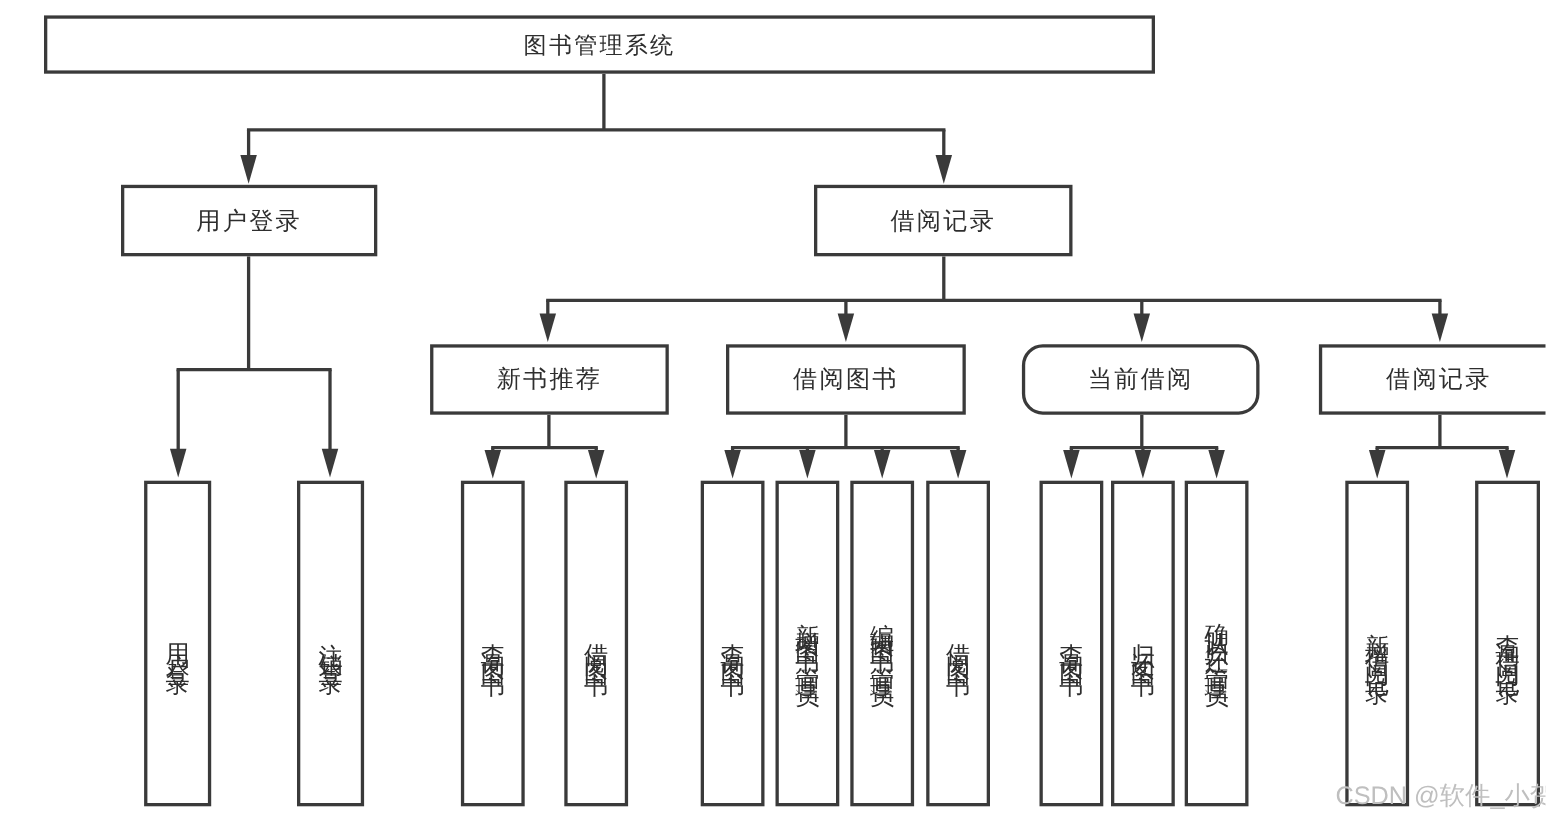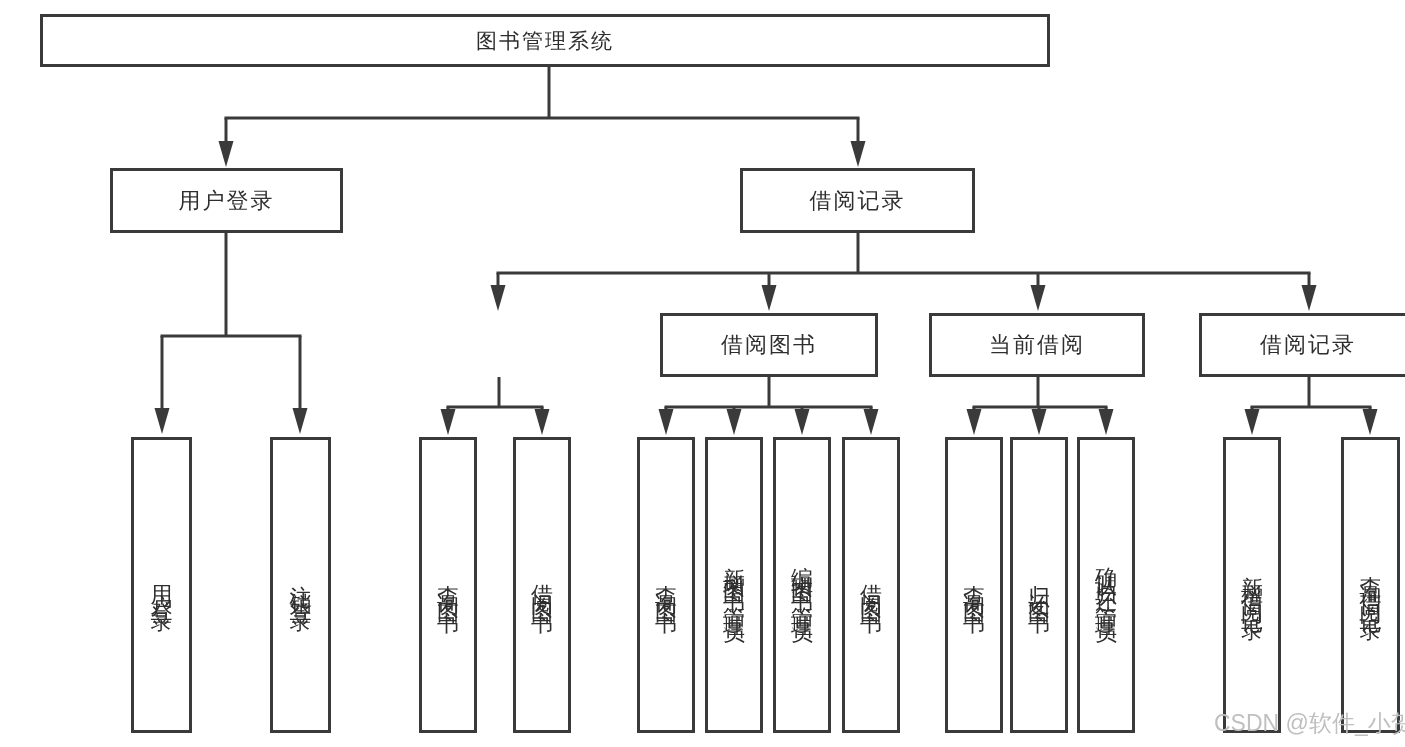--- a/index.html
+++ b/index.html
@@ -33,21 +33,21 @@
     letter-spacing: 2px;
     white-space: nowrap;
   }
   .root-box { left: 12px; top: 14px; width: 1010px; height: 53px; }
   .root-box .hlabel { font-size: 21px; }
   .lvl2-a { left: 82px;  top: 168px; width: 233px; height: 65px; }
   .lvl2-b { left: 712px; top: 168px; width: 235px; height: 65px; }
   .lvl3   { top: 313px; height: 64px; }
   .lvl3-a { left: 363px;  width: 217px; }
   .lvl3-b { left: 632px;  width: 218px; }
-  .lvl3-c { left: 901px;  width: 216px; }
+  .lvl3-c { left: 901px;  width: 216px; border-radius: 19px; }
   .lvl3-d { left: 1171px; width: 218px; }
   .leaf {
     position: absolute;
     box-sizing: border-box;
     top: 437px;
     height: 296px;
     background: #ffffff;
     border: 3px solid #3a3a3a;
     display: flex;
     align-items: center;
@@ -148,20 +148,23 @@
     <span class="hlabel">图书管理系统</span>
   </div>
 
   <div class="node lvl2-a">
     <span class="hlabel">用户登录</span>
   </div>
   <div class="node lvl2-b">
     <span class="hlabel">借阅记录</span>
   </div>
 
+  <div class="node lvl3 lvl3-a">
+    <span class="hlabel">新书推荐</span>
+  </div>
   <div class="node lvl3 lvl3-b">
     <span class="hlabel">借阅图书</span>
   </div>
   <div class="node lvl3 lvl3-c">
     <span class="hlabel">当前借阅</span>
   </div>
   <div class="node lvl3 lvl3-d">
     <span class="hlabel">借阅记录</span>
   </div>
 

